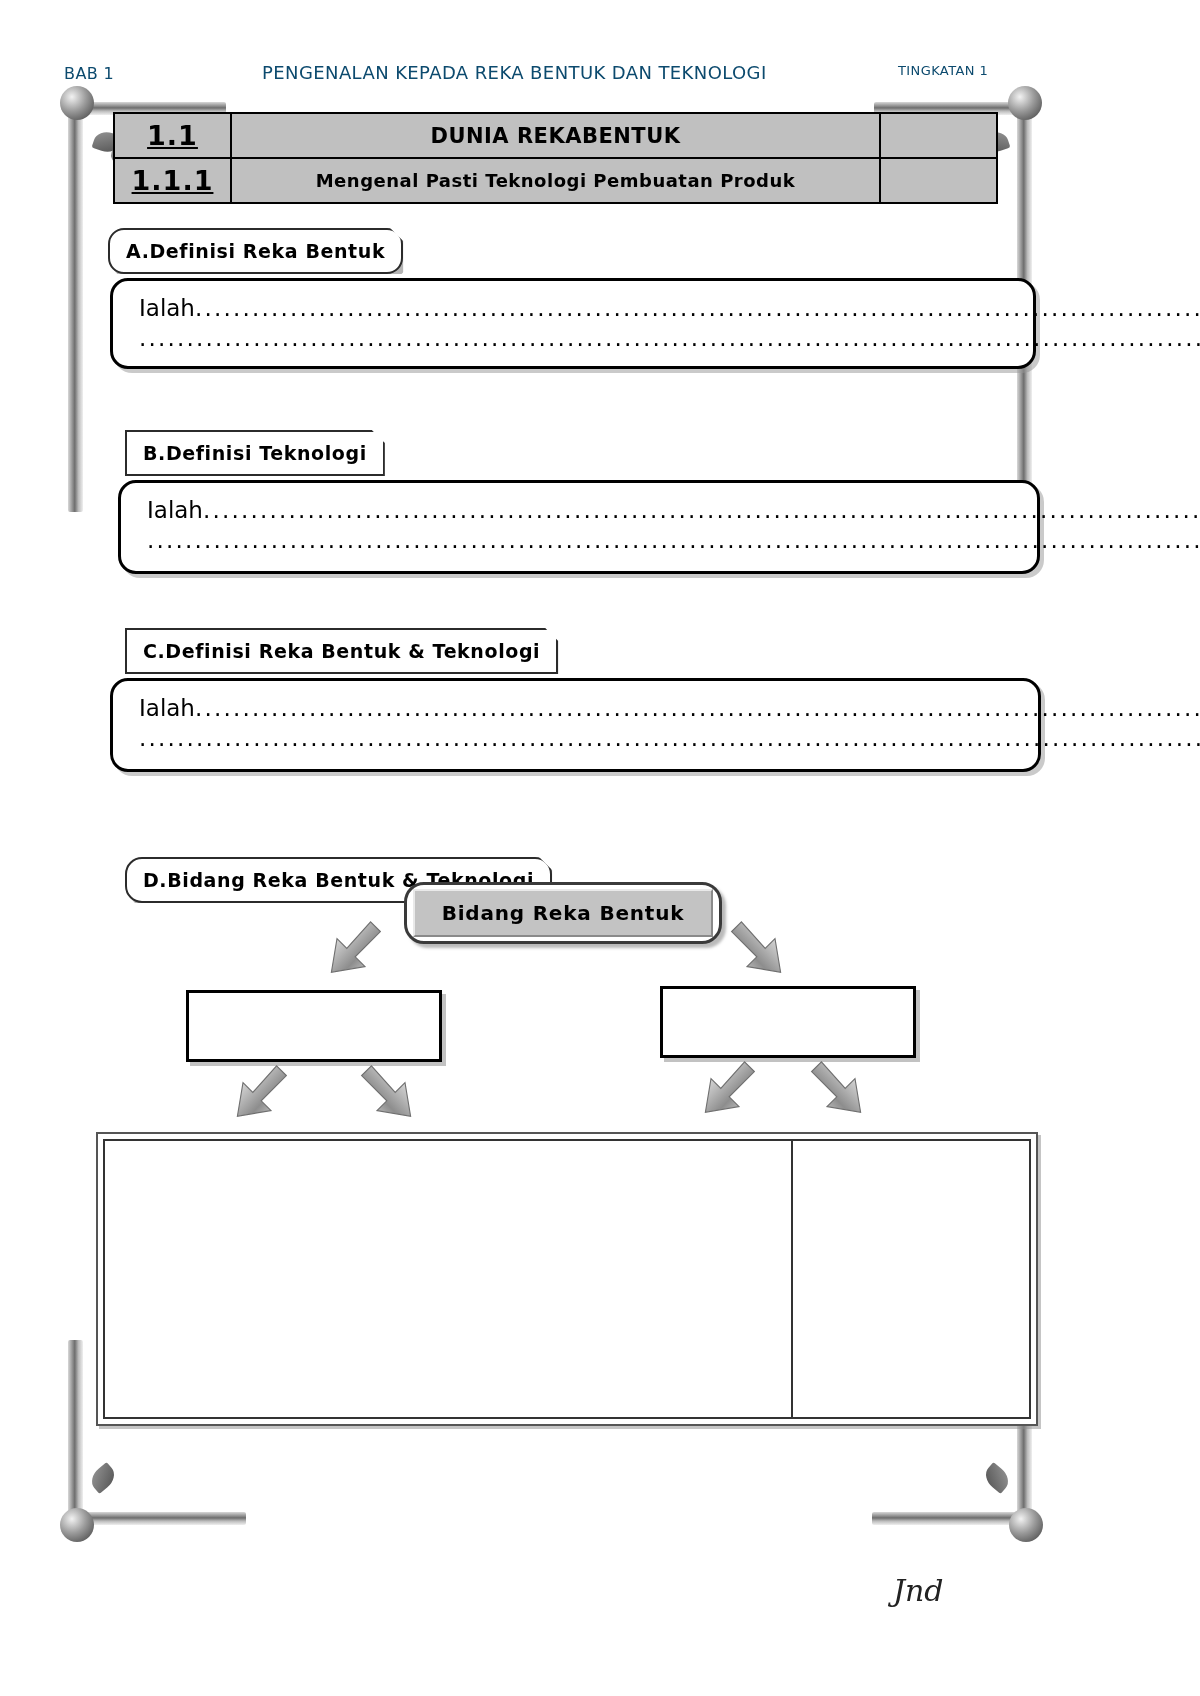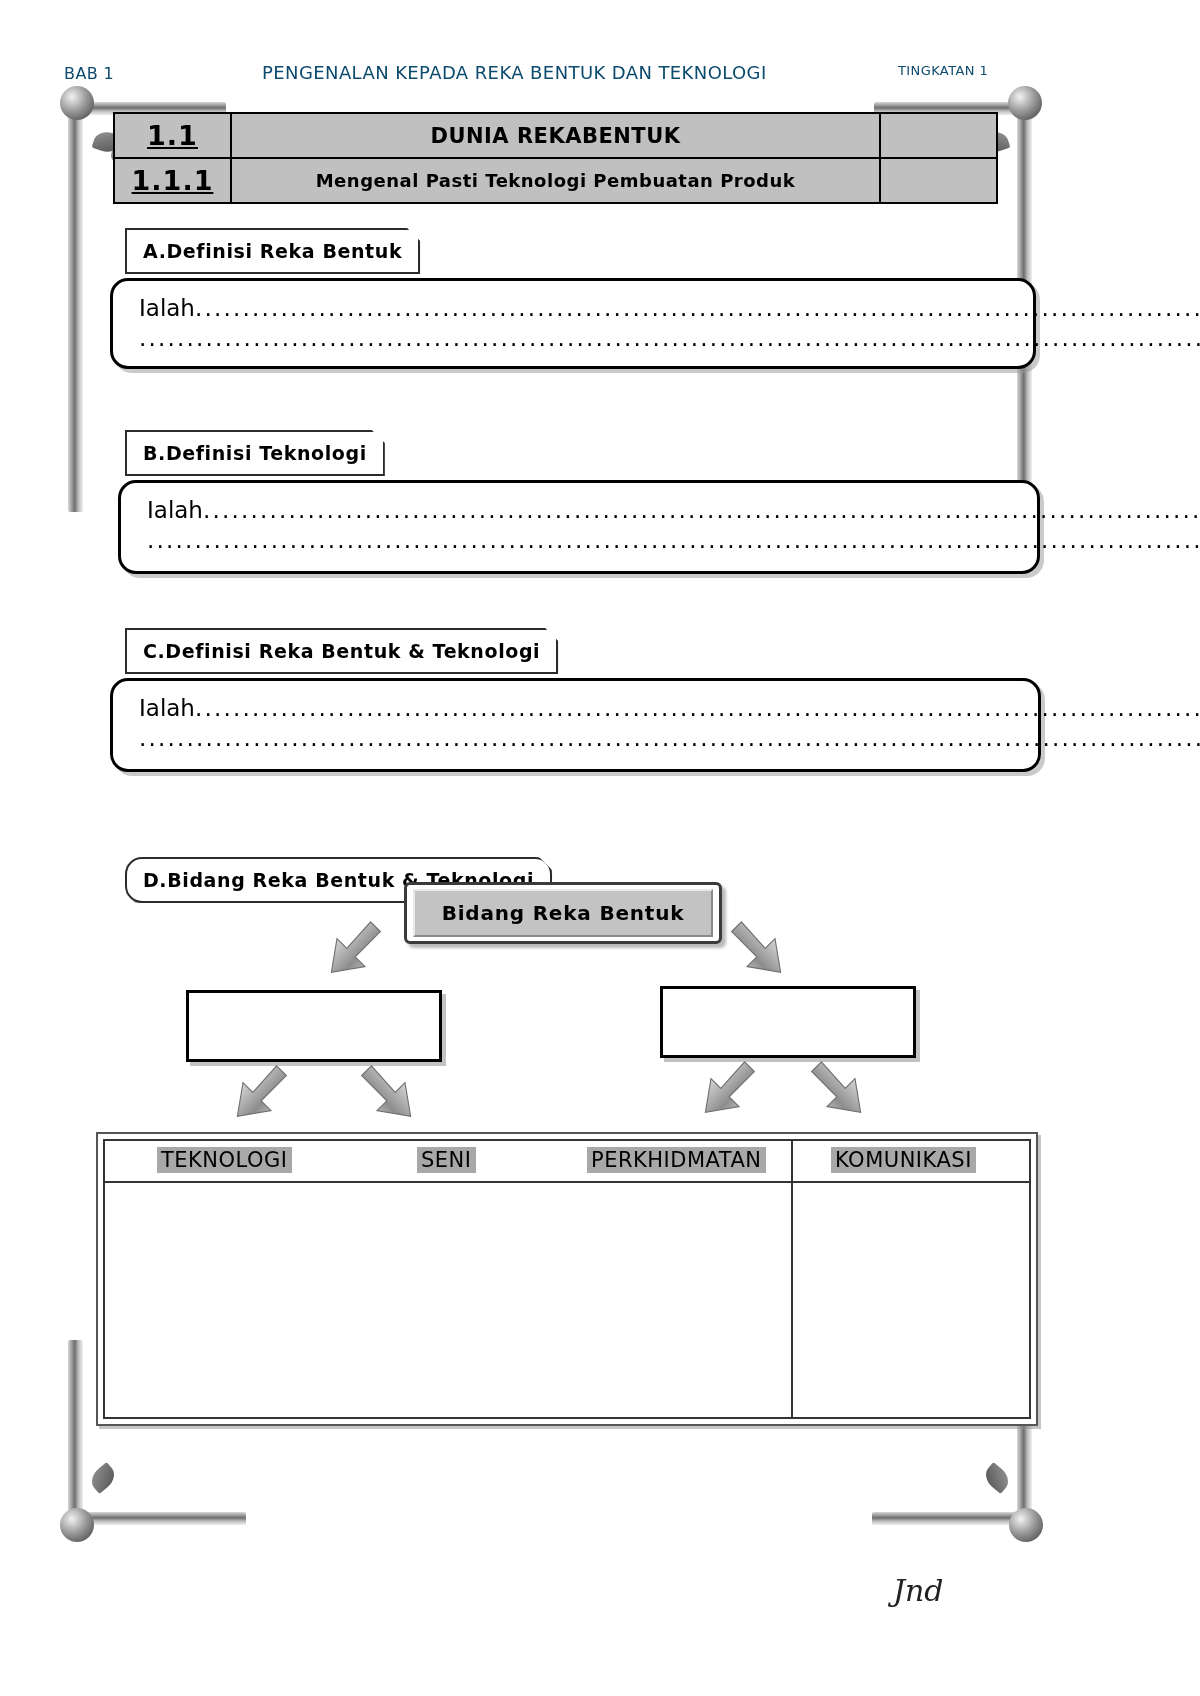--- a/index.html
+++ b/index.html
@@ -50,21 +50,21 @@
                 font-family:"DejaVu Sans","Liberation Sans",sans-serif;white-space:nowrap;}
 
   
   .ans-box{position:absolute;border:3px solid #000;border-radius:18px;background:#fff;
            box-shadow:4px 4px 0 rgba(150,150,150,.5);}
   .ans-line{position:absolute;left:26px;font-size:23px;white-space:nowrap;overflow:hidden;
             font-family:"DejaVu Sans","Liberation Sans",sans-serif;}
   .dots{letter-spacing:2.2px;}
 
   
-  .flow-node{position:absolute;border:3px solid #3a3a3a;border-radius:6px;background:#fff;
+  .flow-node{position:absolute;border:3px solid #3a3a3a;border-radius:20px;background:#fff;
              box-shadow:4px 4px 3px rgba(130,130,130,.55);
              display:flex;align-items:center;justify-content:center;padding:6px;}
   .flow-node .inner{width:100%;height:100%;background:#c3c3c3;
              border-top:2px solid #e9e9e9;border-left:2px solid #e9e9e9;
              border-bottom:2px solid #8a8a8a;border-right:2px solid #8a8a8a;
              display:flex;align-items:center;justify-content:center;}
   .flow-node .inner span{font-size:20px;font-weight:bold;letter-spacing:.8px;
              font-family:"DejaVu Sans","Liberation Sans",sans-serif;}
 
   .plain-box{position:absolute;border:3px solid #000;background:#fff;
@@ -135,21 +135,21 @@
       <td class="c-blank"></td>
     </tr>
     <tr>
       <td class="c-num"><span class="u">1.1.1</span></td>
       <td class="c-title sub">Mengenal Pasti Teknologi Pembuatan Produk</td>
       <td class="c-blank"></td>
     </tr>
   </tbody>
     </table>
 
-  <div class="sec-tab" style="left:125px;top:228px;">
+  <div class="sec-tab" style="left:108px;top:228px;border-radius:16px;">
     <span class="txt">A.Definisi Reka Bentuk</span>
   </div>
   <div class="ans-box" style="left:110px;top:278px;width:920px;height:85px;">
     <div class="ans-line" style="top:14px;">
       <span>Ialah</span><span class="dots">......................................................................................................................</span>
     </div>
     <div class="ans-line dots" style="top:44px;">.............................................................................................................................</div>
   </div>
 
   <div class="sec-tab" style="left:125px;top:430px;">
@@ -215,26 +215,20 @@
   </svg>
   <svg class="arrow" style="left:690px;top:1052px;" viewBox="0 0 100 100">
     <polygon points="78,14 92,28 56,64 70,78 22,86 30,38 44,52" fill="url(#agL)" stroke="#6f6f6f" stroke-width="1.6"></polygon>
   </svg>
   <svg class="arrow" style="left:806px;top:1052px;" viewBox="0 0 100 100">
     <polygon points="22,14 8,28 44,64 30,78 78,86 70,38 56,52" fill="url(#agR)" stroke="#6f6f6f" stroke-width="1.6"></polygon>
   </svg>
 
   <div class="btm-table" style="left:96px;top:1132px;width:938px;height:290px;">
     <div class="btm-inner">
-      <div class="btm-hdr">
-        <span class="cell" style="left:52px;">TEKNOLOGI</span>
-        <span class="cell" style="left:312px;">SENI</span>
-        <span class="cell" style="left:482px;">PERKHIDMATAN</span>
-        <span class="cell" style="left:726px;">KOMUNIKASI</span>
-      </div>
       <div class="btm-div" style="left:686px;"></div>
       <div style="position:absolute;left:0;top:42px;width:686px;bottom:0;"></div>
       <div style="position:absolute;left:688px;top:42px;right:0;bottom:0;"></div>
     </div>
   </div>
 
   <div class="sig" style="left:893px;top:1573px;">Jnd</div>
 
 </div>
 

